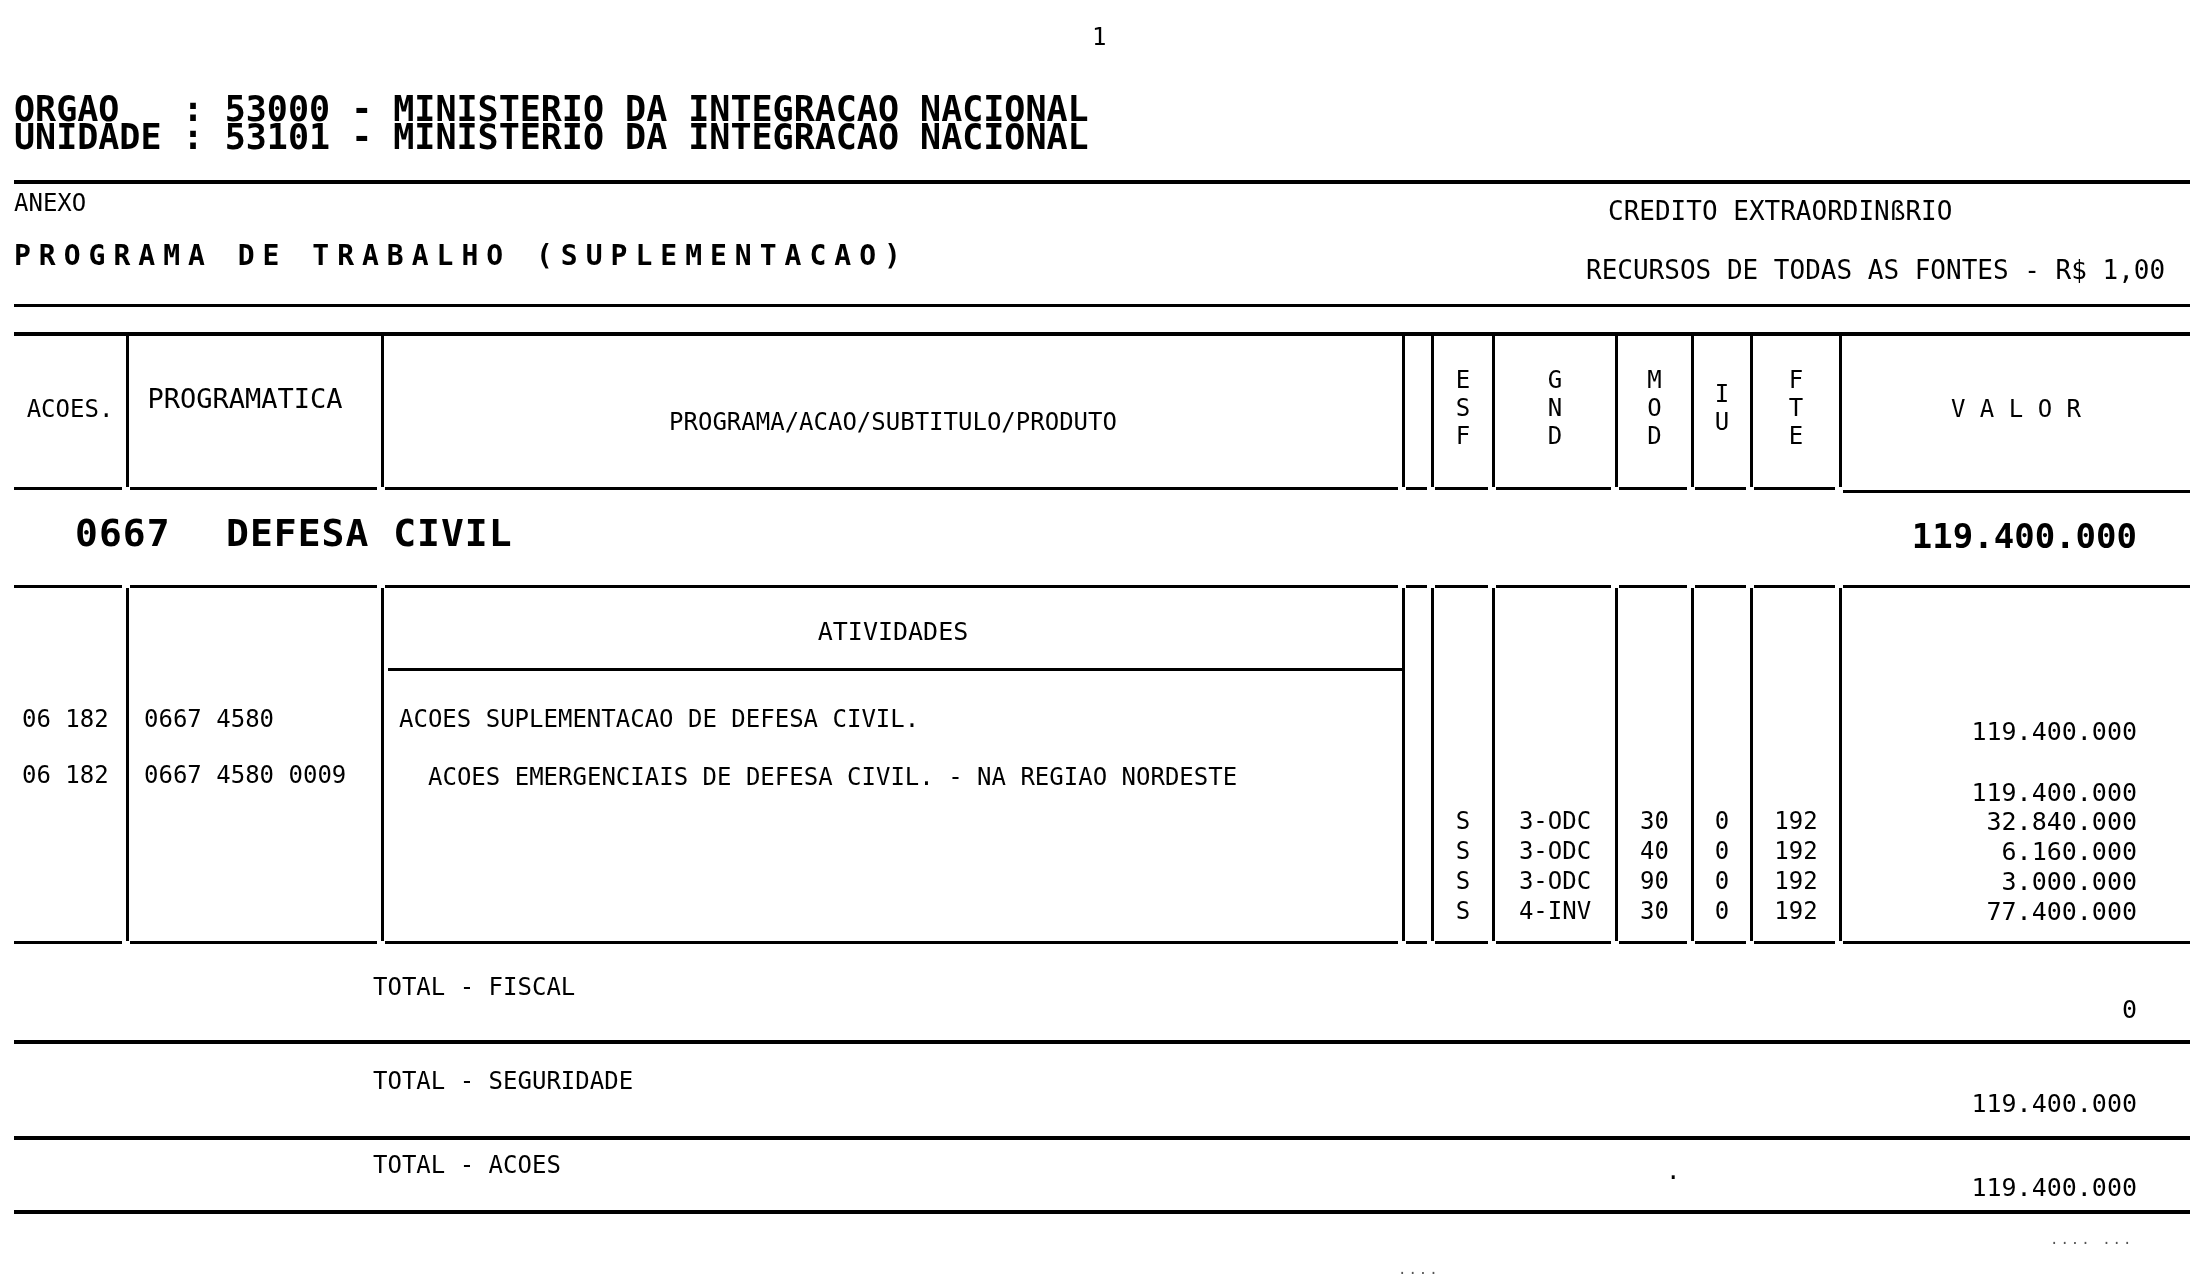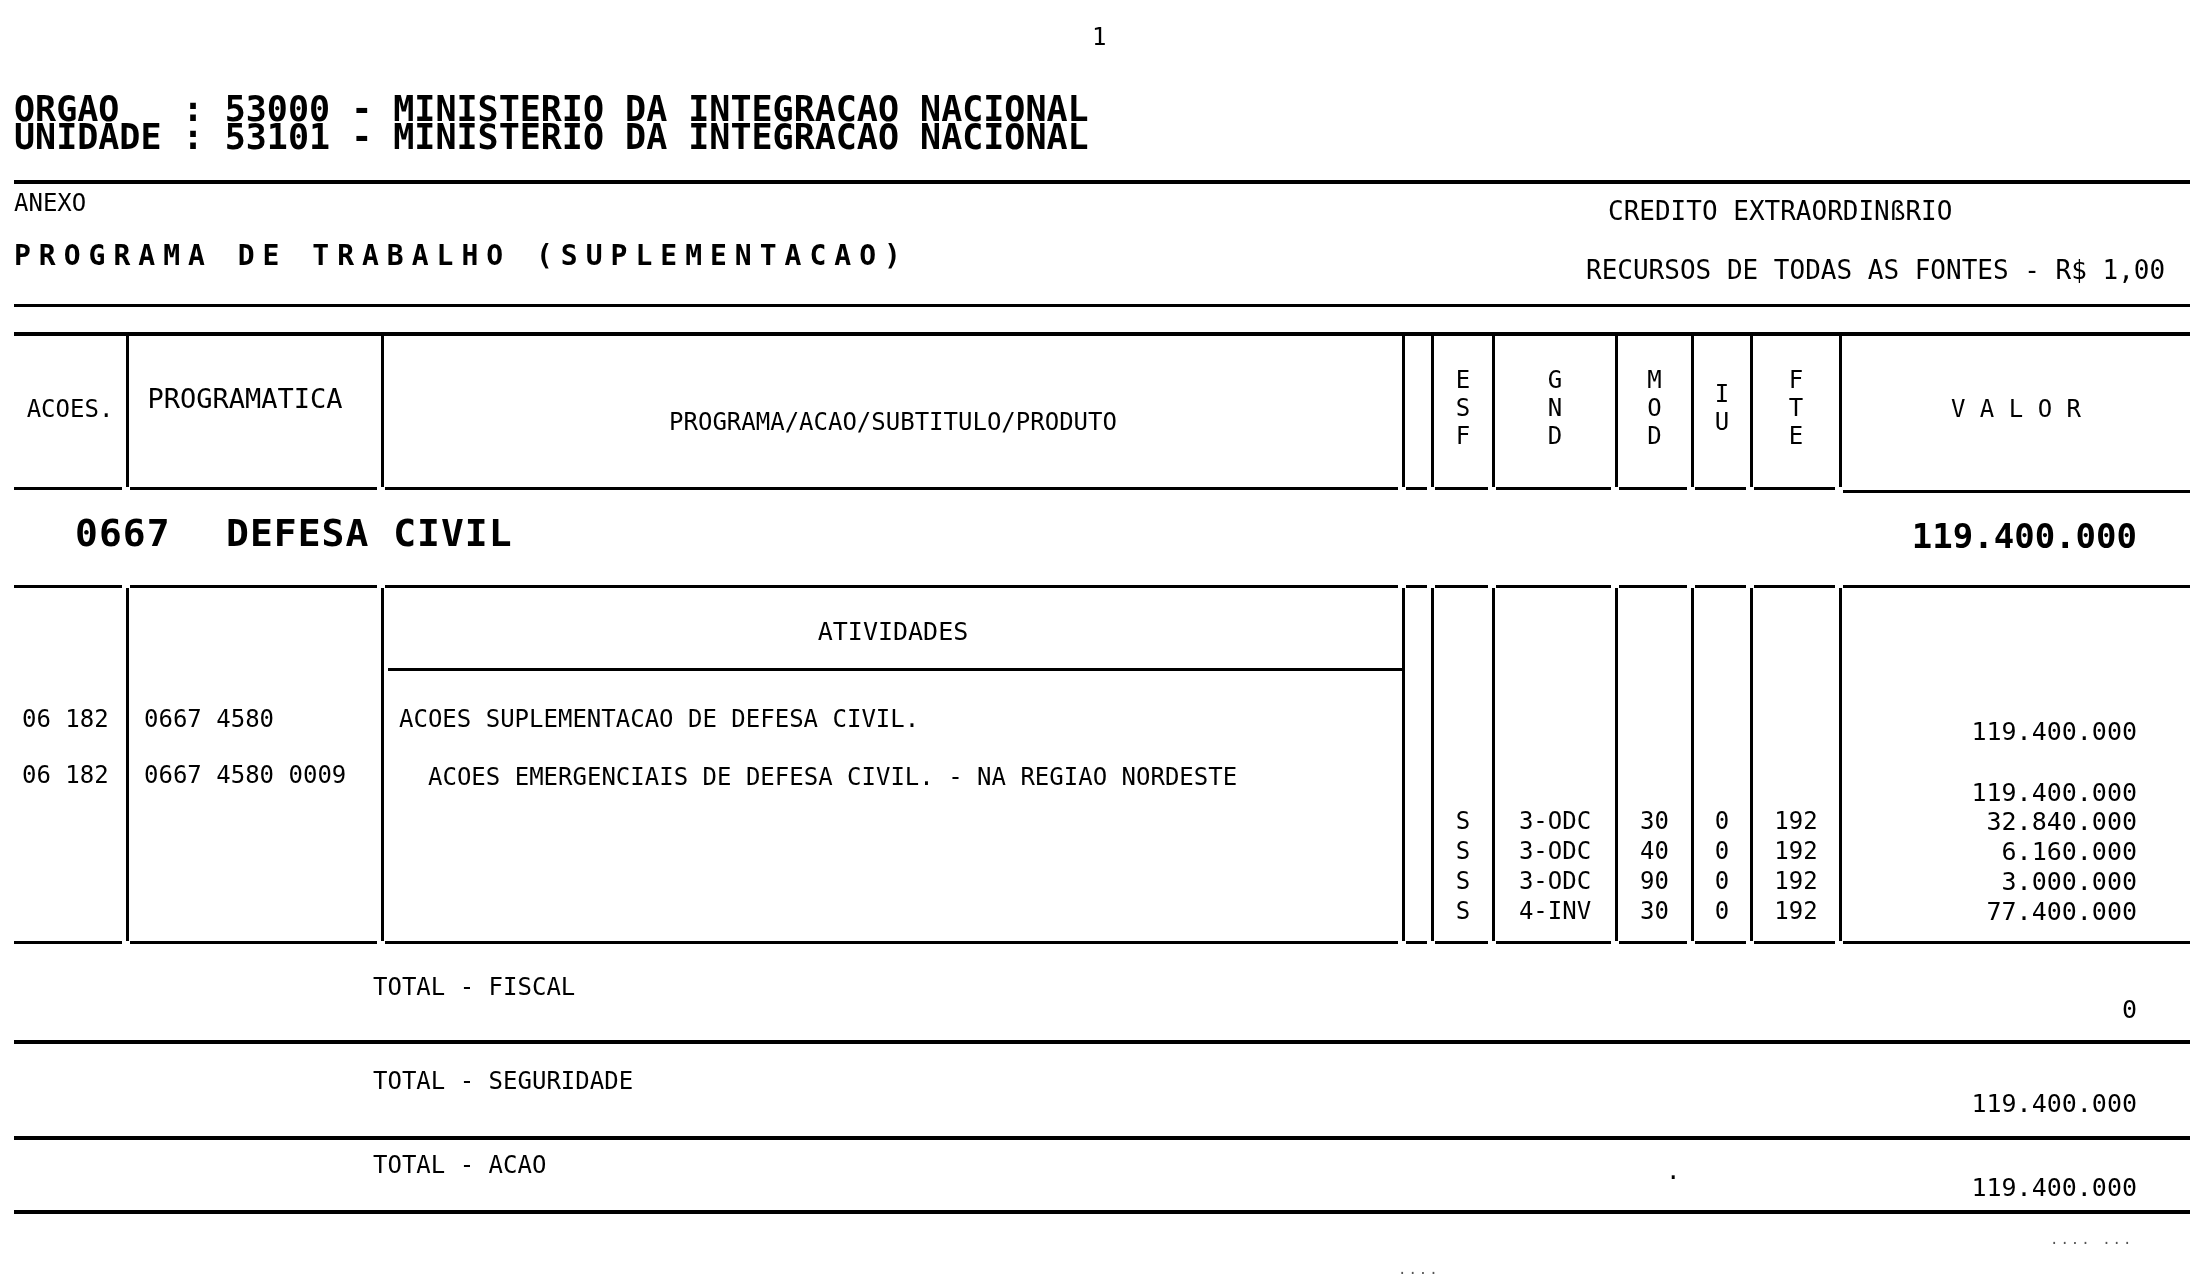--- a/index.html
+++ b/index.html
@@ -161,21 +161,21 @@
   <div class="seg" style="left:1843px;top:941px;width:347px;"></div>
 
   <div class="t" style="left:373px;top:974px;font-size:24px;">TOTAL - FISCAL</div>
   <div class="t r" style="left:1845px;top:996px;width:292px;font-size:25px;">0</div>
   <div class="hline" style="left:14px;top:1040px;width:2176px;"></div>
 
   <div class="t" style="left:373px;top:1068px;font-size:24px;">TOTAL - SEGURIDADE</div>
   <div class="t r" style="left:1845px;top:1090px;width:292px;font-size:25px;">119.400.000</div>
   <div class="hline" style="left:14px;top:1136px;width:2176px;"></div>
 
-  <div class="t" style="left:373px;top:1152px;font-size:24px;">TOTAL - ACAO</div>
+  <div class="t" style="left:373px;top:1152px;font-size:24px;">TOTAL - ACOES</div>
   <div class="t" style="left:1666px;top:1158px;font-size:24px;">.</div>
   <div class="t r" style="left:1845px;top:1174px;width:292px;font-size:25px;">119.400.000</div>
   <div class="hline" style="left:14px;top:1210px;width:2176px;"></div>
 
   <div class="t faint" style="left:2050px;top:1232px;font-size:14px;letter-spacing:2px;">.... ...</div>
   <div class="t faint" style="left:1398px;top:1262px;font-size:14px;letter-spacing:2px;">....</div>
 
 </div>
 
 </body></html>

